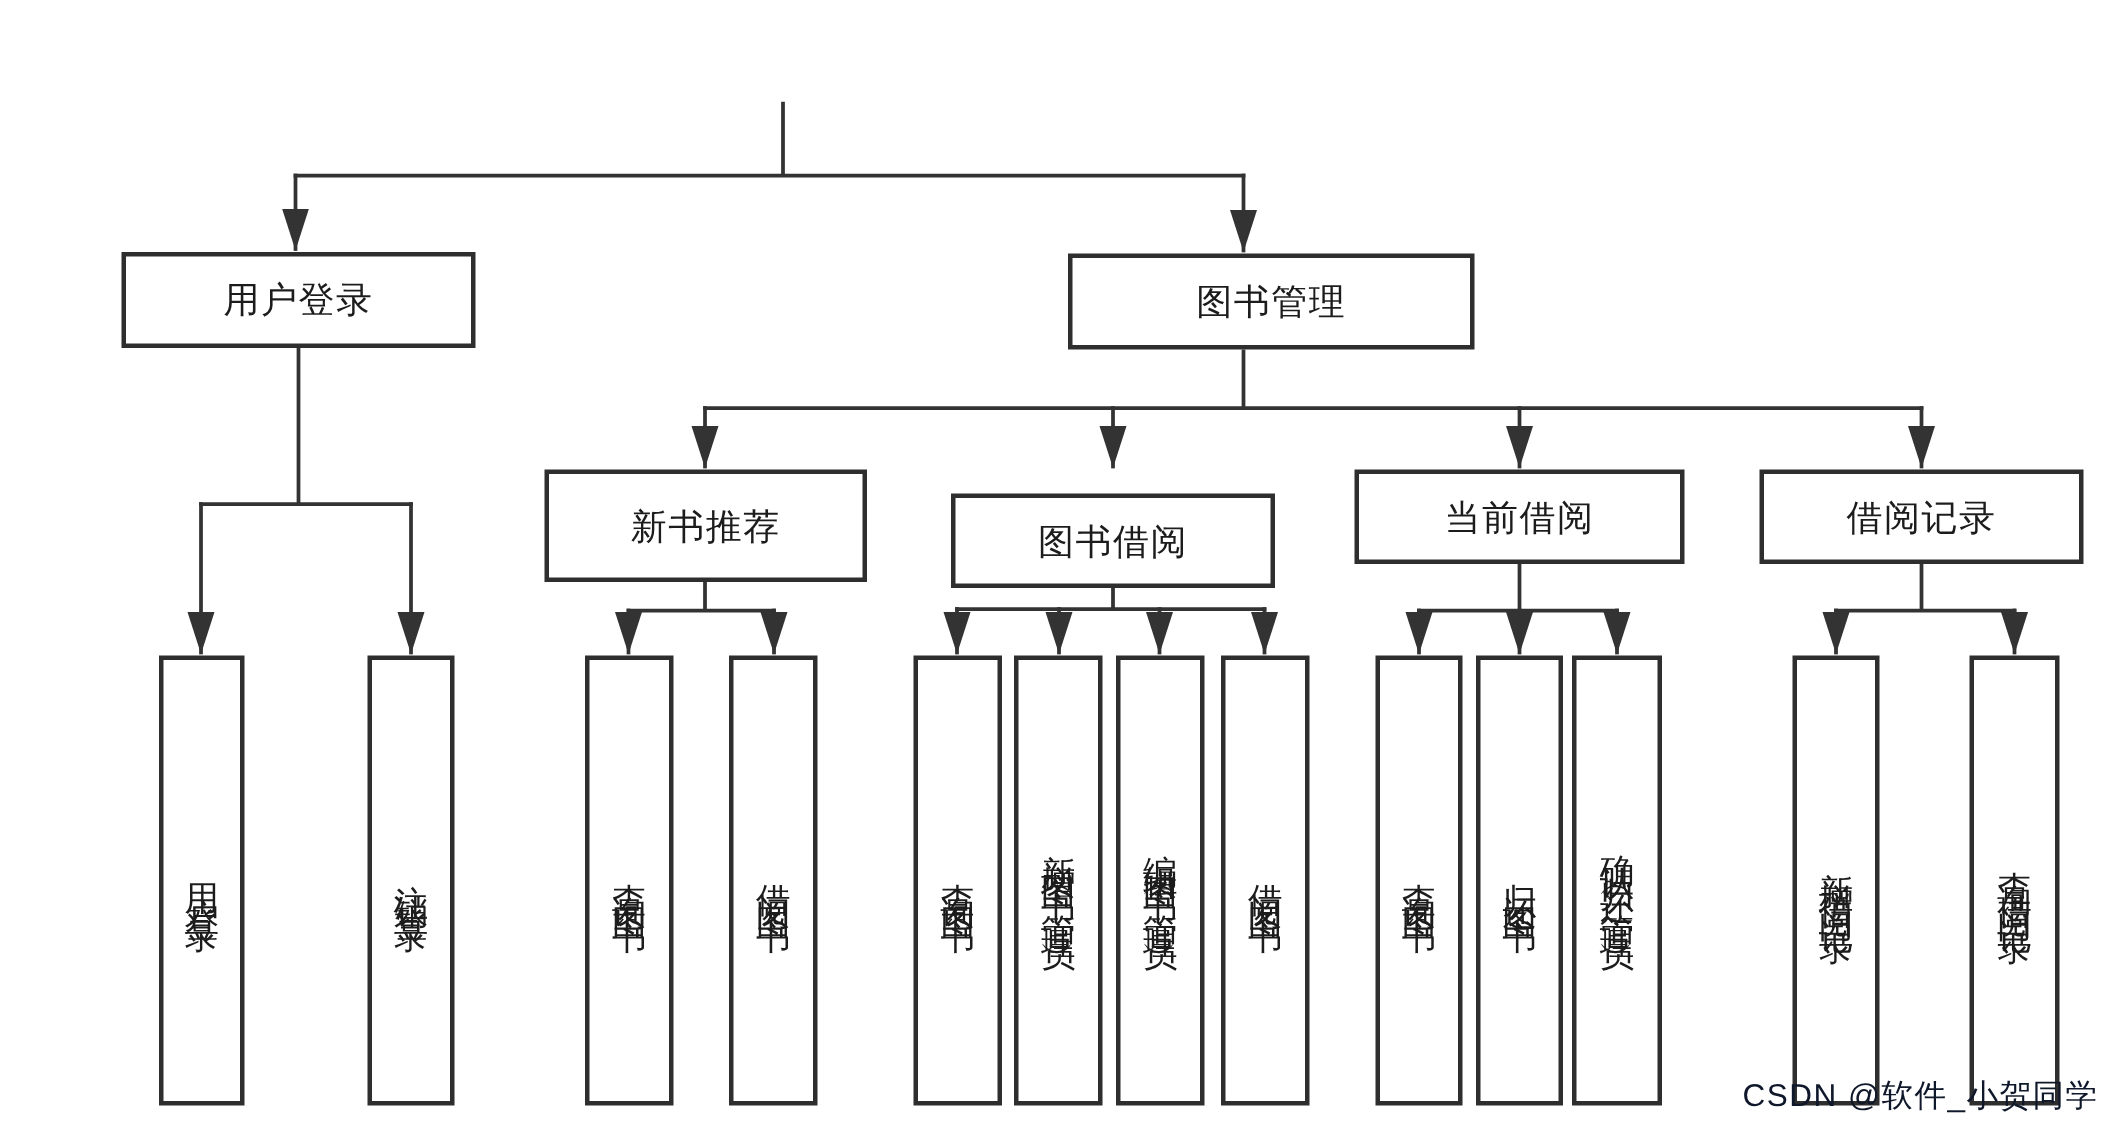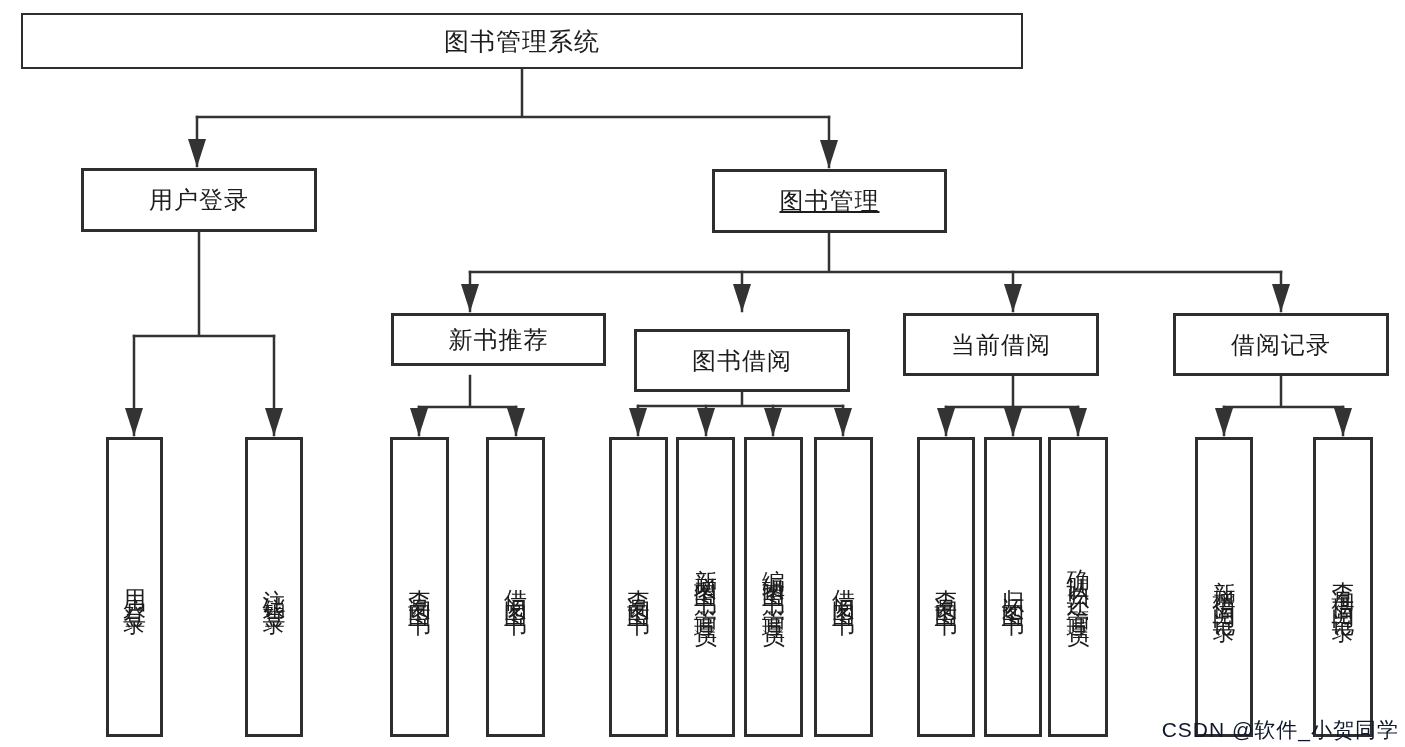--- a/index.html
+++ b/index.html
@@ -88,28 +88,27 @@
       <line x1="946" y1="407" x2="946" y2="435" marker-end="url(#arrow)"></line>
       <line x1="1013" y1="407" x2="1013" y2="435" marker-end="url(#arrow)"></line>
       <line x1="1078" y1="407" x2="1078" y2="435" marker-end="url(#arrow)"></line>
 
       <path d="M1281,376 V407 M1224,407 H1343"></path>
       <line x1="1224" y1="407" x2="1224" y2="435" marker-end="url(#arrow)"></line>
       <line x1="1343" y1="407" x2="1343" y2="435" marker-end="url(#arrow)"></line>
     </g>
   </svg>
 
-  <div class="node node-root" style="left:21px;top:13px;width:1002px;height:56px;">图书管理系统</div>
 
   <div class="node" style="left:81px;top:168px;width:236px;height:64px;">用户登录</div>
-  <div class="node" style="left:712px;top:169px;width:235px;height:64px;text-decoration:underline;">图书管理</div>
+  <div class="node" style="left:712px;top:169px;width:271px;height:64px;">图书管理</div>
 
-  <div class="node" style="left:363px;top:313px;width:215px;height:53px;margin-left:28px;">新书推荐</div>
+  <div class="node" style="left:363px;top:313px;width:215px;height:75px;">新书推荐</div>
   <div class="node" style="left:634px;top:313px;width:216px;height:63px;margin-top:16px;">图书借阅</div>
-  <div class="node" style="left:903px;top:313px;width:196px;height:63px;">当前借阅</div>
+  <div class="node" style="left:903px;top:313px;width:220px;height:63px;">当前借阅</div>
   <div class="node" style="left:1173px;top:313px;width:216px;height:63px;">借阅记录</div>
 
   <div class="vnode" style="left:106px;width:57px;">
     <span class="vtext">用户登录</span>
   </div>
   <div class="vnode" style="left:245px;width:58px;">
     <span class="vtext">注销登录</span>
   </div>
 
   <div class="vnode" style="left:390px;width:59px;">

